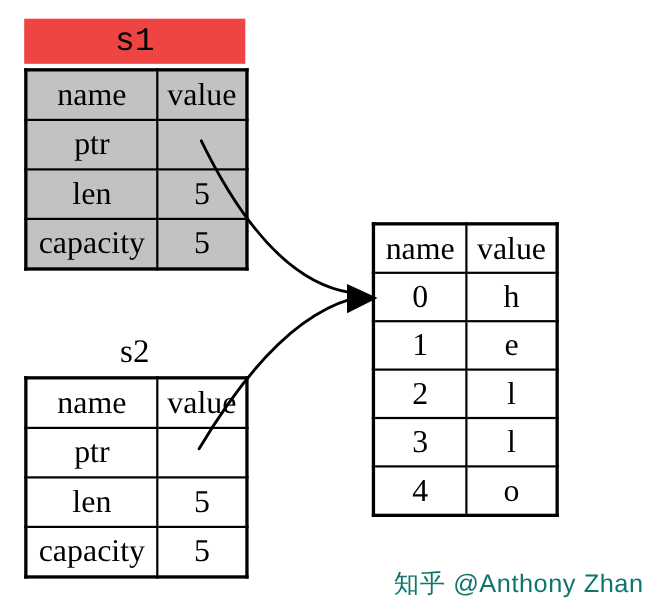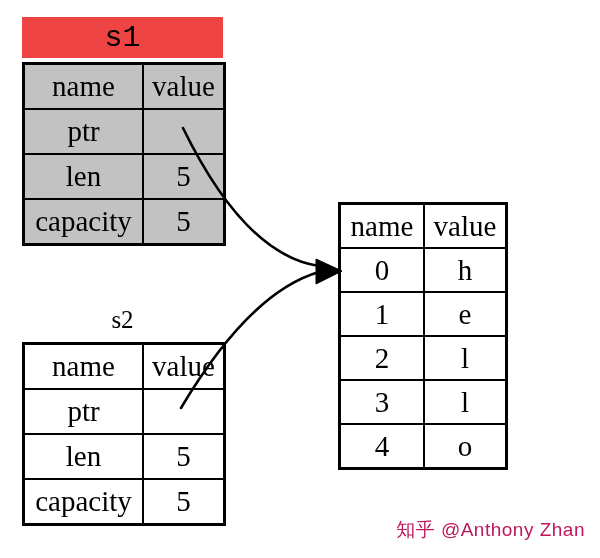--- a/index.html
+++ b/index.html
@@ -19,21 +19,21 @@
     left: 22px; top: 17px; width: 201px; height: 41px;
     background: #ef4444;
     display: flex; align-items: center; justify-content: center;
     font-size: 30px;
     font-family: Liberation Mono, monospace;
   }
   
   .plain-title {
     left: 22px; top: 302px; width: 201px; height: 36px;
     display: flex; align-items: center; justify-content: center;
-    font-size: 25px;
+    font-size: 30px;
   }
 
   table.diagram {
     border-collapse: collapse;
     table-layout: fixed;
     background: #ffffff;
     padding-left: 25px;
   }
   table.diagram.gray { background: #c2c2c2; }
   table.diagram th, table.diagram td {
@@ -61,22 +61,22 @@
 
   svg.arrows {
     left: 0; top: 0;
     pointer-events: none;
   }
 
   .watermark {
     left: 300px; top: 517px; width: 285px; height: 26px;
     display: flex; align-items: center; justify-content: flex-end;
     font-family: "Liberation Sans", "DejaVu Sans", sans-serif;
-    font-size: 19px;
-    color: #be185d;
+    font-size: 23px;
+    color: #0f766e;
     text-shadow: 1px 1px 0 #ffffff;
     letter-spacing: 0.5px;
   }
 </style>
 </head>
 <body>
 
 <div class="canvas">
 
   <div class="abs title-bar">s1</div>

